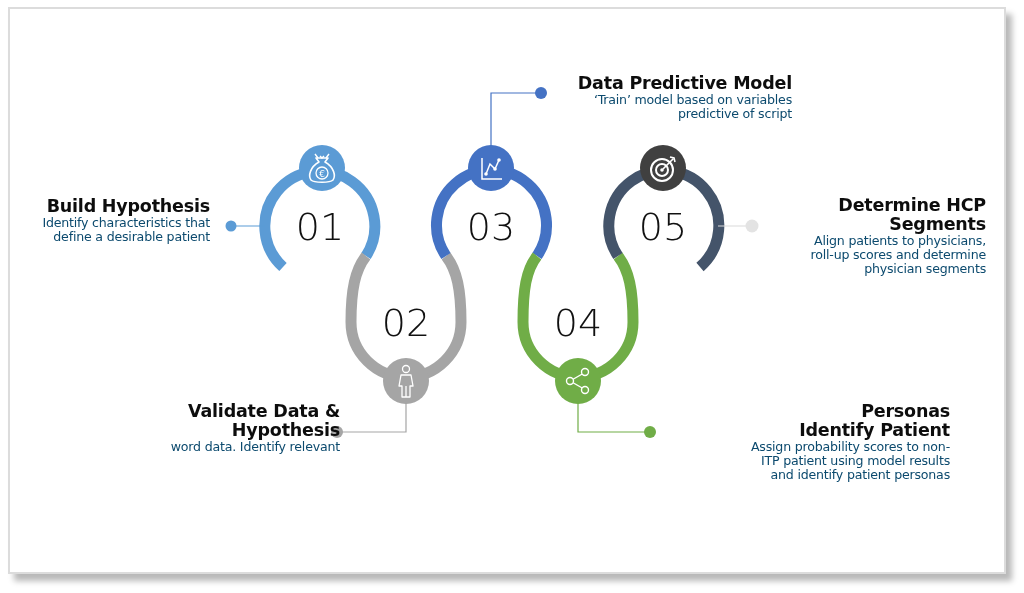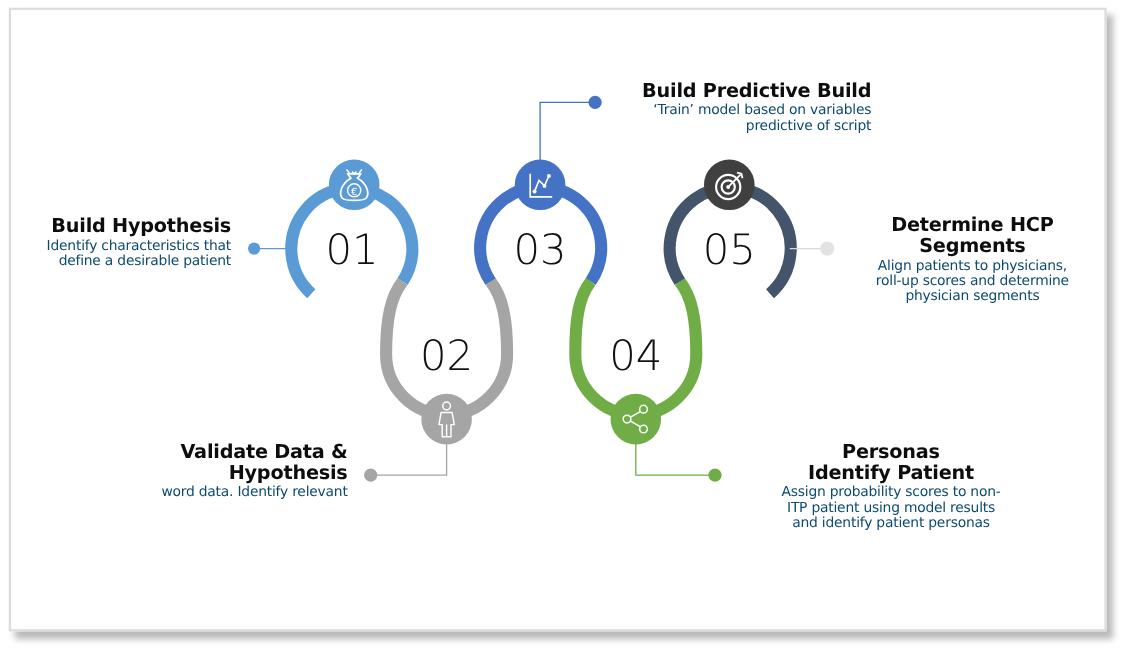--- a/index.html
+++ b/index.html
@@ -6,21 +6,21 @@
   body { width: 1024px; height: 593px; position: relative; overflow: hidden;
          font-family: "DejaVu Sans", "Liberation Sans", sans-serif; }
   .slide { position: absolute; left: 8px; top: 7px; width: 994px; height: 563px;
            background: #ffffff; border: 2px solid #dcdcdc;
            box-shadow: 6px 7px 6px rgba(0,0,0,0.28); }
   svg.diagram { position: absolute; left: 0; top: 0; width: 1024px; height: 593px; }
   .txt { position: absolute; color: #111; }
   .title { font-weight: bold; font-size: 17.5px; line-height: 19px; color: #0d0d0d; letter-spacing: -0.2px; }
   .desc { font-size: 12.6px; line-height: 14px; color: #0c4a6e; letter-spacing: -0.2px; }
   .right { text-align: right; }
-  .left { text-align: center; }
+  .left { text-align: right; }
   .num { font-family: "DejaVu Sans", sans-serif; font-weight: 300; font-size: 38px; fill: #111; }
 </style>
 </head>
 <body>
 
 <div class="slide"></div>
 
 <svg class="diagram" viewBox="0 0 1024 593">
 
   <g>
@@ -110,28 +110,28 @@
     <path d="M 663 169 L 673 159 M 670 157 L 674 158 L 675 162" fill="none" stroke="#fff" stroke-width="1.6"></path>
   </g>
 </svg>
 
 <div class="txt right" style="right:814px; top:197px; width:260px;">
   <div class="title">Build Hypothesis</div>
   <div class="desc">Identify characteristics that</div>
   <div class="desc">define a desirable patient</div>
 </div>
 
-<div class="txt right" style="right:708px; top:402px; width:300px;">
+<div class="txt right" style="right:684px; top:402px; width:300px;">
   <div class="title">Validate Data &amp;</div>
   <div class="title">Hypothesis</div>
   <div class="desc">word data. Identify relevant</div>
 </div>
 
 <div class="txt right" style="right:232px; top:74px; width:300px;">
-  <div class="title">Build Predictive Build</div>
+  <div class="title">Data Predictive Model</div>
   <div class="desc">‘Train’ model based on variables</div>
   <div class="desc">predictive of script</div>
 </div>
 
 <div class="txt left" style="left:670px; top:402px; width:280px;">
   <div class="title">Personas</div>
   <div class="title">Identify Patient</div>
   <div class="desc">Assign probability scores to non-</div>
   <div class="desc">ITP patient using model results</div>
   <div class="desc">and identify patient personas</div>

